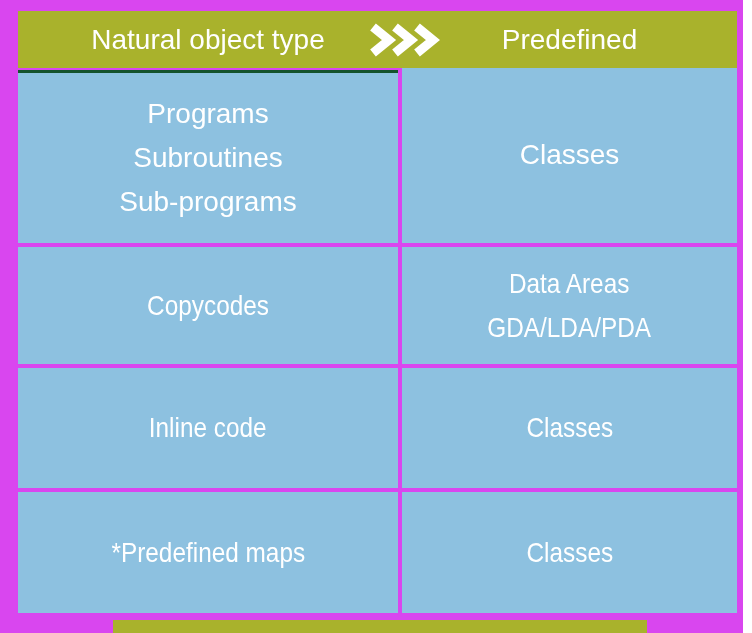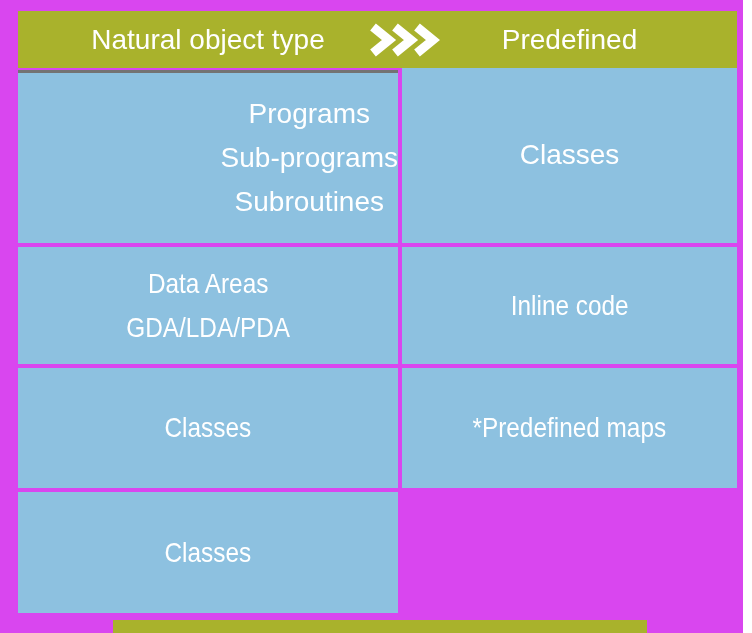--- a/index.html
+++ b/index.html
@@ -51,21 +51,21 @@
     gap: 4px;
   }
   .cell {
     background: #8dc1e0;
     color: #ffffff;
     display: flex; align-items: center; justify-content: center;
     text-align: center;
     font-size: 28px;
   }
   
-  .cell.gap-top { border-top: 3px solid #737373; justify-content: flex-end; }
+  .cell.gap-top { border-top: 3px solid #14532d; }
   .lines { line-height: 44px; }
   
   .condensed .lines { transform: scaleX(0.87); }
   
   .footer-bar {
     position: absolute;
     left: 113px; top: 620px;
     width: 534px; height: 13px;
     background: #a9b22c;
   }
@@ -87,30 +87,35 @@
         </svg>
       </div>
       <div class="hcell right">Predefined</div>
     </div>
 
     <div class="table-body">
 
       <div class="cell gap-top">
         <div class="lines">
           <div>Programs</div>
+          <div>Subroutines</div>
           <div>Sub-programs</div>
-          <div>Subroutines</div>
         </div>
       </div>
       <div class="cell" style="margin-top:-3px;">
         <div class="lines">
           <div>Classes</div>
         </div>
       </div>
 
+      <div class="cell condensed">
+        <div class="lines">
+          <div>Copycodes</div>
+        </div>
+      </div>
       <div class="cell condensed">
         <div class="lines">
           <div>Data Areas</div>
           <div>GDA/LDA/PDA</div>
         </div>
       </div>
 
       <div class="cell condensed">
         <div class="lines">
           <div>Inline code</div>

